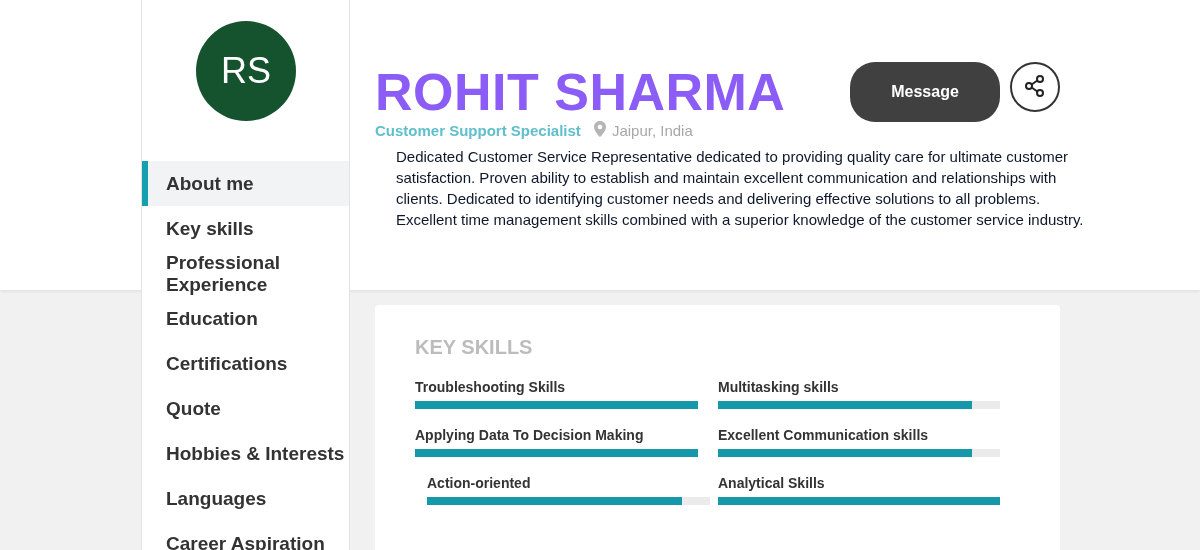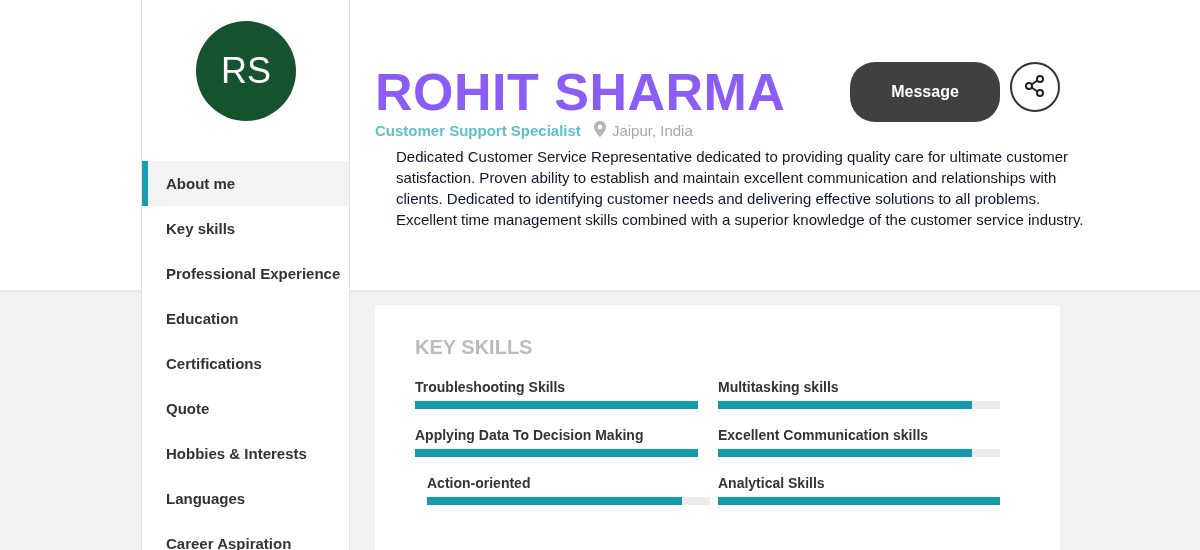--- a/index.html
+++ b/index.html
@@ -3,21 +3,21 @@
 <meta charset="utf-8">
 <style>
   * { box-sizing: border-box; margin: 0; padding: 0; }
   html, body { width: 1200px; height: 550px; overflow: hidden; }
   body { font-family: "Liberation Sans", sans-serif; background: #f1f1f1; position: relative; color: #333; }
   .top-band { position: absolute; left: 0; top: 0; width: 1200px; height: 290px; background: #fff; box-shadow: 0 2px 3px rgba(0,0,0,0.06); }
   .sidebar { position: absolute; left: 141px; top: 0; width: 209px; height: 550px; background: #fff; border-left: 1px solid #e3e3e3; border-right: 1px solid #e3e3e3; z-index: 2; }
   .avatar { position: absolute; left: 54px; top: 21px; width: 100px; height: 100px; border-radius: 50%; background: #14532d; color: #fff; font-size: 36px; display: flex; align-items: center; justify-content: center; }
   .exp { position: absolute; left: 0; width: 207px; top: 130px; text-align: center; font-size: 13px; color: #b5b5b5; }
   .nav { position: absolute; top: 161px; left: 0; width: 207px; }
-  .nav-item { height: 45px; display: flex; align-items: center; padding-left: 24px; font-size: 15px; font-weight: bold; color: #333; cursor: pointer; position: relative; }
+  .nav-item { height: 45px; display: flex; align-items: center; padding-left: 24px; font-size: 19px; font-weight: bold; color: #333; cursor: pointer; position: relative; }
   .nav-item.active { background: #f2f3f5; }
   .nav-item.active::before { content: ""; position: absolute; left: 0; top: 0; width: 6px; height: 45px; background: #15a0b2; }
   .name { position: absolute; left: 375px; top: 62px; font-size: 52px; font-weight: bold; color: #8b5cf6; letter-spacing: 0.5px; }
   .role-row { position: absolute; left: 375px; top: 121px; display: flex; align-items: center; font-size: 15px; }
   .role { color: #5fbfcc; font-weight: bold; }
   .pin { margin-left: 13px; margin-right: 6px; display: inline-block; }
   .loc { color: #a8a8a8; }
   .about { position: absolute; left: 375px; top: 146px; width: 690px; font-size: 15px; line-height: 21px; color: #0f172a; margin-left: 21px; }
   .msg-btn { position: absolute; left: 850px; top: 62px; width: 150px; height: 60px; border-radius: 25px; background: #404040; color: #fff; font-size: 16px; font-weight: bold; border: none; display: flex; align-items: center; justify-content: center; cursor: pointer; }
   .share-btn { position: absolute; left: 1010px; top: 62px; width: 50px; height: 50px; border-radius: 50%; border: 2px solid #333; background: #fff; display: flex; align-items: center; justify-content: center; cursor: pointer; }

